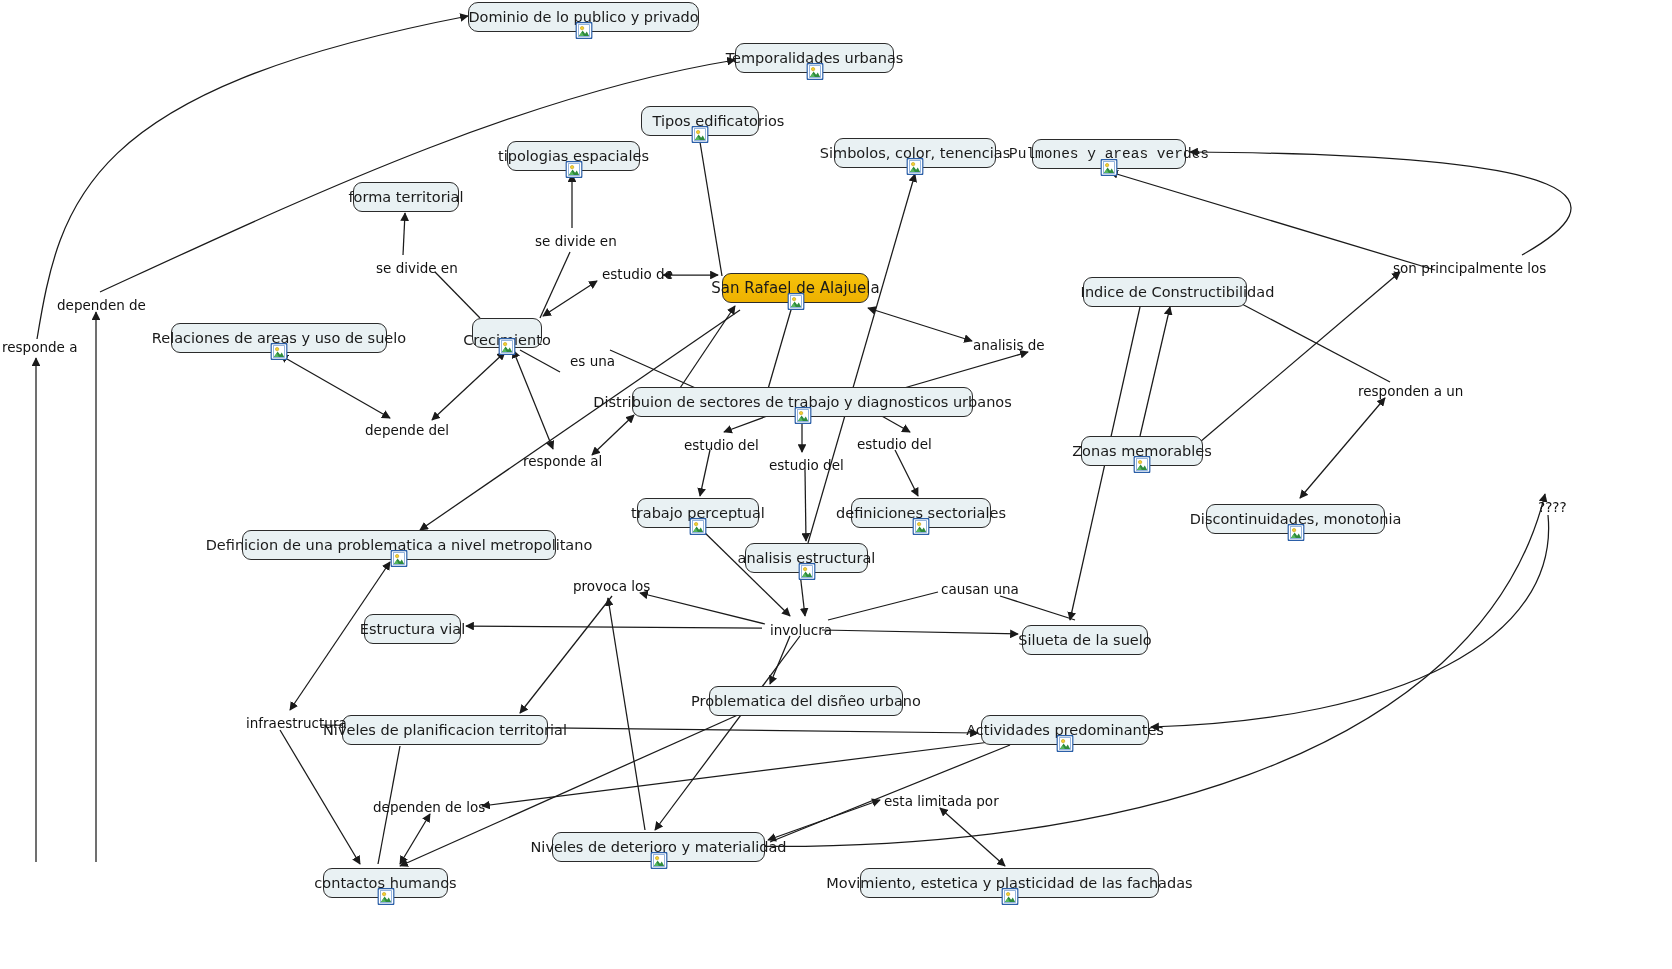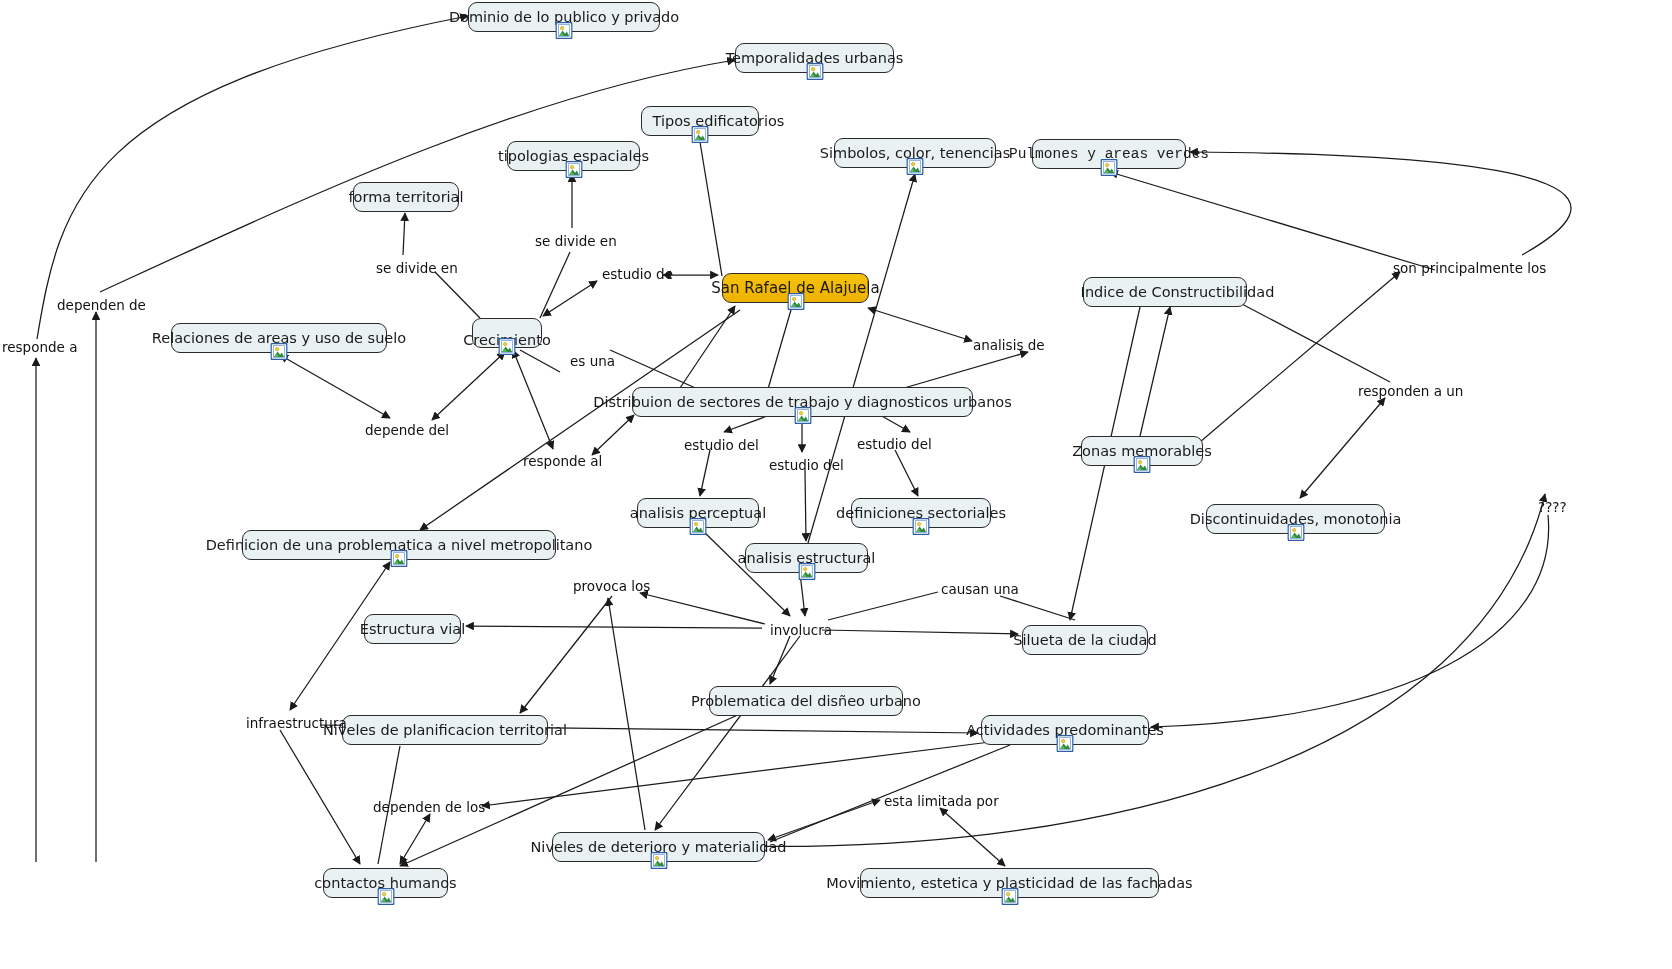--- a/index.html
+++ b/index.html
@@ -135,21 +135,21 @@
         <path d="M 430,814 L 400,864" marker-end="url(#arrowEnd)" marker-start="url(#arrowStart)"></path>
         <path d="M 1010,745 L 770,842"></path>
         <path d="M 768,840 L 880,800" marker-end="url(#arrowEnd)" marker-start="url(#arrowStart)"></path>
         <path d="M 940,808 L 1005,866" marker-end="url(#arrowEnd)" marker-start="url(#arrowStart)"></path>
         <path d="M 740,714 L 400,866" marker-end="url(#arrowEnd)"></path>
         <path d="M 400,746 L 378,864"></path>
       </g>
   </svg>
 
   <div id="node-layer">
-      <div class="node" style="left: 468px; top: 2px; width: 192px;">
+      <div class="node" style="left: 468px; top: 2px; width: 231px; border-radius: 10px;">
         <span>Dominio de lo publico y privado</span>
         <span class="imgicon"><svg width="17" height="17" viewBox="0 0 17 17" xmlns="http://www.w3.org/2000/svg">
             <rect x="0.5" y="0.5" width="16" height="16" rx="1.5" fill="#ffffff" stroke="#2b5fa8" stroke-width="1.6"></rect>
             <rect x="3" y="2.6" width="11" height="11.8" fill="#ffffff" stroke="#7aa2d6" stroke-width="0.8"></rect>
             <circle cx="6.6" cy="6.1" r="1.7" fill="#f5cf2e" stroke="#b08c00" stroke-width="0.5"></circle>
             <path d="M3.4 13.9 L7.1 8.6 L9.6 11.8 L11.3 9.6 L13.6 13.9 Z" fill="#2e8b3d"></path>
             <path d="M3.4 13.9 L6.2 10.2 L8.4 13.9 Z" fill="#56b65f"></path>
           </svg></span>
       </div>
       <div class="node" style="left: 735px; top: 43px; width: 159px;">
@@ -252,21 +252,21 @@
         <span>Zonas memorables</span>
         <span class="imgicon"><svg width="17" height="17" viewBox="0 0 17 17" xmlns="http://www.w3.org/2000/svg">
             <rect x="0.5" y="0.5" width="16" height="16" rx="1.5" fill="#ffffff" stroke="#2b5fa8" stroke-width="1.6"></rect>
             <rect x="3" y="2.6" width="11" height="11.8" fill="#ffffff" stroke="#7aa2d6" stroke-width="0.8"></rect>
             <circle cx="6.6" cy="6.1" r="1.7" fill="#f5cf2e" stroke="#b08c00" stroke-width="0.5"></circle>
             <path d="M3.4 13.9 L7.1 8.6 L9.6 11.8 L11.3 9.6 L13.6 13.9 Z" fill="#2e8b3d"></path>
             <path d="M3.4 13.9 L6.2 10.2 L8.4 13.9 Z" fill="#56b65f"></path>
           </svg></span>
       </div>
       <div class="node" style="left: 637px; top: 498px; width: 122px;">
-        <span>analisis perceptual</span>
+        <span>trabajo perceptual</span>
         <span class="imgicon"><svg width="17" height="17" viewBox="0 0 17 17" xmlns="http://www.w3.org/2000/svg">
             <rect x="0.5" y="0.5" width="16" height="16" rx="1.5" fill="#ffffff" stroke="#2b5fa8" stroke-width="1.6"></rect>
             <rect x="3" y="2.6" width="11" height="11.8" fill="#ffffff" stroke="#7aa2d6" stroke-width="0.8"></rect>
             <circle cx="6.6" cy="6.1" r="1.7" fill="#f5cf2e" stroke="#b08c00" stroke-width="0.5"></circle>
             <path d="M3.4 13.9 L7.1 8.6 L9.6 11.8 L11.3 9.6 L13.6 13.9 Z" fill="#2e8b3d"></path>
             <path d="M3.4 13.9 L6.2 10.2 L8.4 13.9 Z" fill="#56b65f"></path>
           </svg></span>
       </div>
       <div class="node" style="left: 851px; top: 498px; width: 140px;">
         <span>definiciones sectoriales</span>
@@ -305,21 +305,21 @@
             <rect x="3" y="2.6" width="11" height="11.8" fill="#ffffff" stroke="#7aa2d6" stroke-width="0.8"></rect>
             <circle cx="6.6" cy="6.1" r="1.7" fill="#f5cf2e" stroke="#b08c00" stroke-width="0.5"></circle>
             <path d="M3.4 13.9 L7.1 8.6 L9.6 11.8 L11.3 9.6 L13.6 13.9 Z" fill="#2e8b3d"></path>
             <path d="M3.4 13.9 L6.2 10.2 L8.4 13.9 Z" fill="#56b65f"></path>
           </svg></span>
       </div>
       <div class="node" style="left: 364px; top: 614px; width: 97px;">
         <span>Estructura vial</span>
       </div>
       <div class="node" style="left: 1022px; top: 625px; width: 126px;">
-        <span>Silueta de la ciudad</span>
+        <span>Silueta de la suelo</span>
       </div>
       <div class="node" style="left: 709px; top: 686px; width: 194px;">
         <span>Problematica del disñeo urbano</span>
       </div>
       <div class="node" style="left: 342px; top: 715px; width: 206px;">
         <span>Niveles de planificacion territorial</span>
       </div>
       <div class="node" style="left: 981px; top: 715px; width: 168px;">
         <span>Actividades predominantes</span>
         <span class="imgicon"><svg width="17" height="17" viewBox="0 0 17 17" xmlns="http://www.w3.org/2000/svg">

